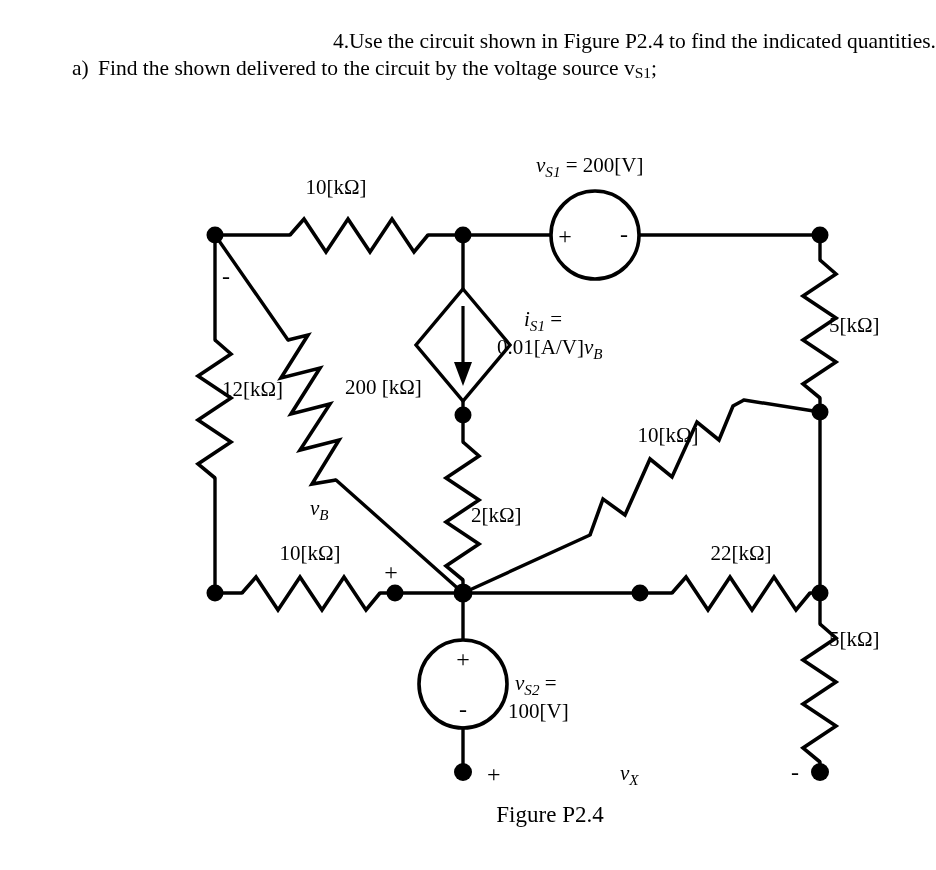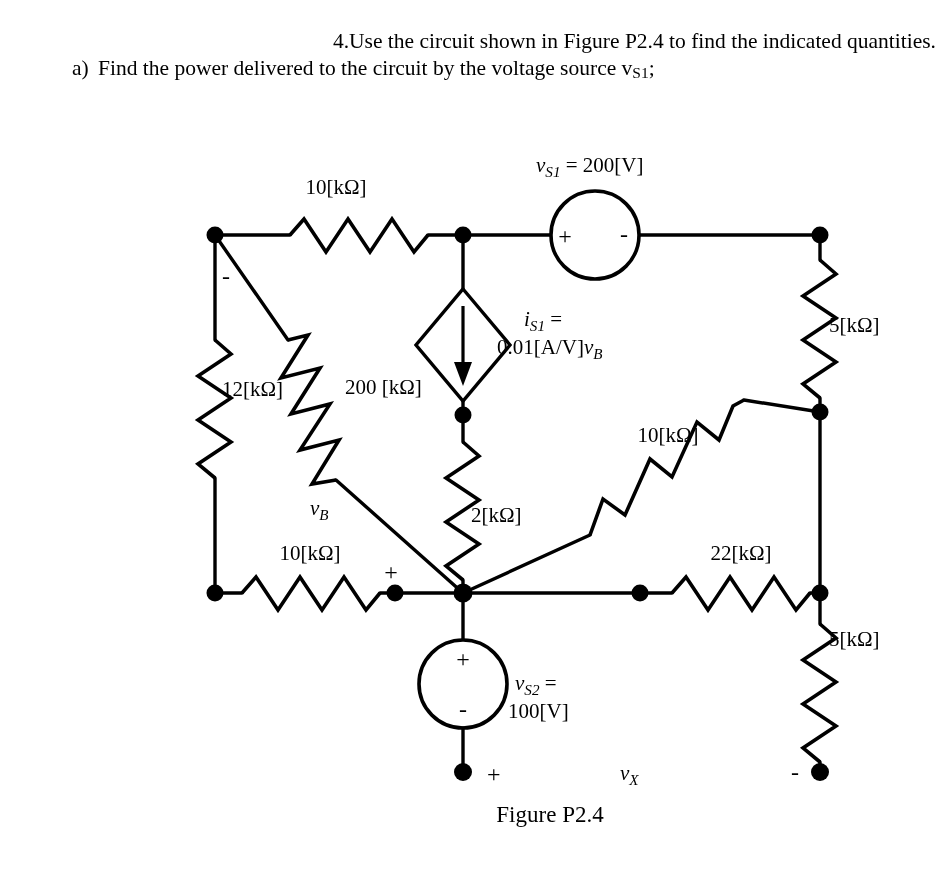--- a/index.html
+++ b/index.html
@@ -90,21 +90,21 @@
     font-size: 23px;
     fill: #000;
   }
   .sub-t { font-size: 0.72em; }
 </style>
 </head>
 <body>
 
 <div id="problem-text">
   <div class="problem-line main"><span class="num-col">4.</span><span>Use the circuit shown in Figure P2.4 to find the indicated quantities.</span></div>
-  <div class="problem-line sub"><span class="num-col">a)</span><span>Find the power delivered to the circuit by the voltage source v</span><sub class="s">S1</sub><span>;</span></div>
+  <div class="problem-line sub"><span class="num-col">a)</span><span>Find the shown delivered to the circuit by the voltage source v</span><sub class="s">S1</sub><span>;</span></div>
 </div>
 
 <div id="circuit-wrap">
 <svg width="936" height="738" viewBox="0 0 936 738" xmlns="http://www.w3.org/2000/svg">
 
   <path class="wire" d="M 215,103 L 290,103"></path>
 
   <path class="res" d="M 290,103 L 304,87 L 326,120 L 348,87 L 370,120 L 392,87 L 414,120 L 428,103"></path>
   <path class="wire" d="M 428,103 L 463,103"></path>
 

